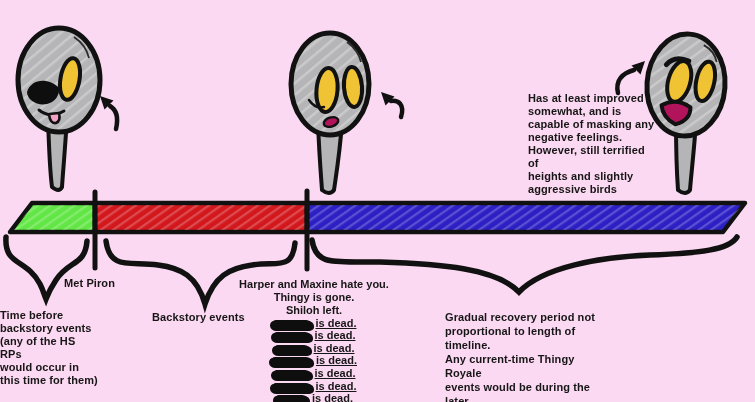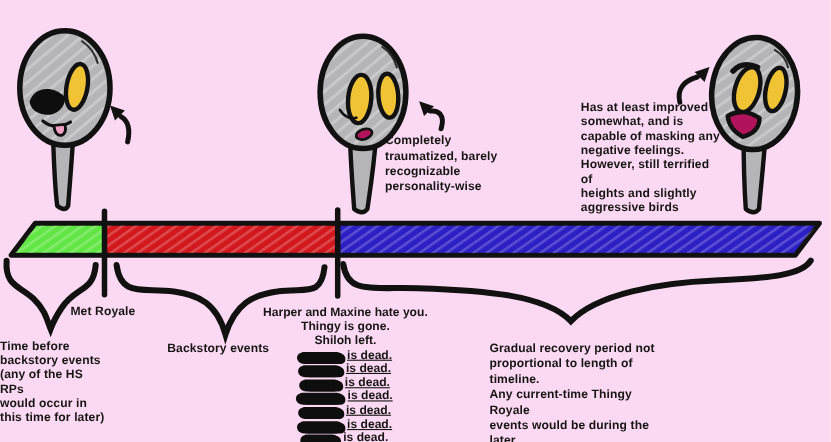--- a/index.html
+++ b/index.html
@@ -116,40 +116,36 @@
   </g>
 
   <g fill="none" stroke="#111" stroke-width="5.5" stroke-linecap="round">
     <path d="M6,237 C4,266 26,258 40,284 C43,290 44,294 46,299 C49,291 52,286 56,280 C69,260 85,266 87,241"></path>
     <path d="M106,241 C110,271 131,261 158,265 C181,268 197,276 205,304 C214,276 230,268 252,265 C277,261 292,271 295,243"></path>
     <path d="M312,240 C316,267 335,261 380,262 C440,264 496,268 519,292 C543,267 600,257 650,255 C700,253 729,250 737,237"></path>
   </g>
 </svg>
 
 
-<div class="label" style="left:350px;top:121px;width:116px;">Completely
-traumatized, barely
-recognizable
-personality-wise</div>
 
 <div class="label small-lh" style="left:528px;top:92px;width:130px;">Has at least improved
 somewhat, and is
 capable of masking any
 negative feelings.
 However, still terrified of
 heights and slightly
 aggressive birds</div>
 
-<div class="label" style="left:64px;top:276px;width:64px;">Met Royale</div>
+<div class="label" style="left:64px;top:276px;width:64px;">Met Piron</div>
 
 <div class="label small-lh" style="left:0px;top:309px;width:98px;">Time before
 backstory events
 (any of the HS RPs
 would occur in
-this time for later)</div>
+this time for them)</div>
 
 <div class="label" style="left:152px;top:310px;width:110px;">Backstory events</div>
 
 <div class="label" style="left:445px;top:310px;width:168px;">Gradual recovery period not
 proportional to length of timeline.
 Any current-time Thingy Royale
 events would be during the later
 parts of this period</div>
 
 <div class="memorial">

